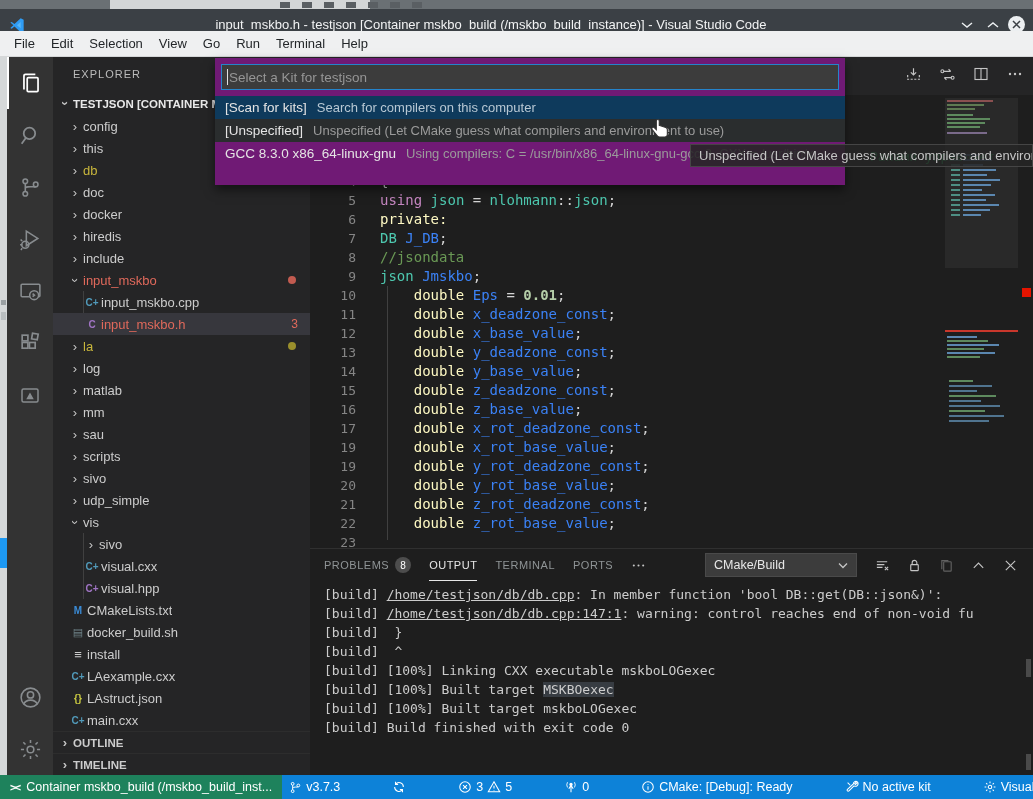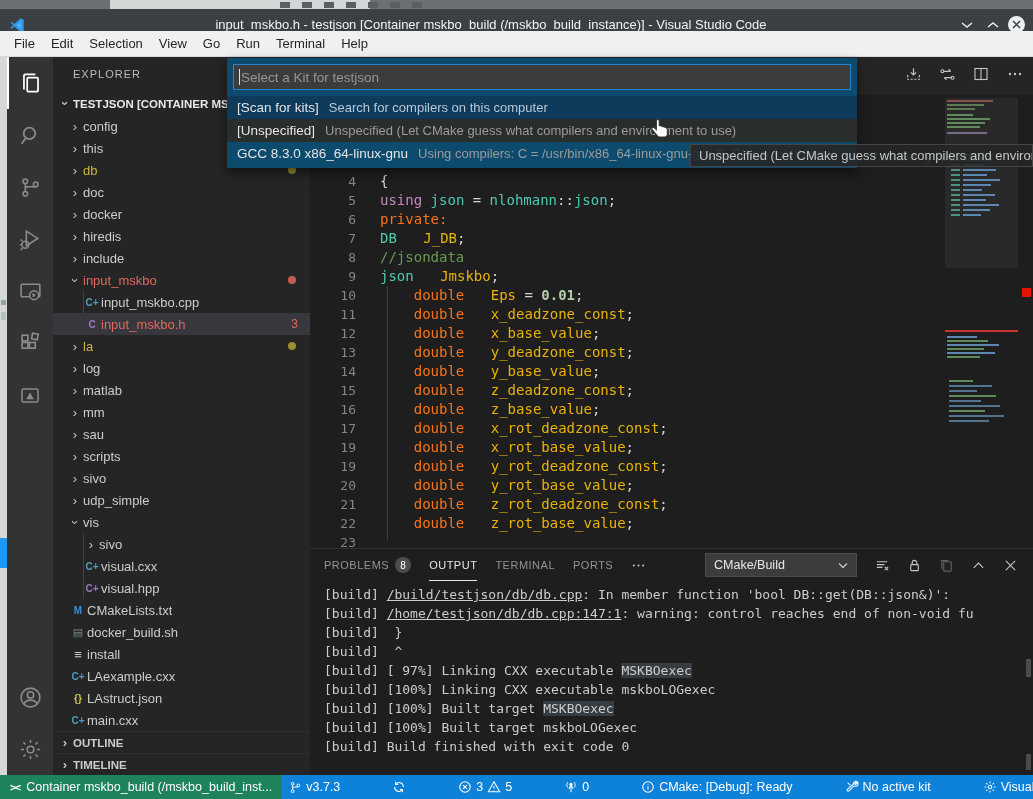--- a/index.html
+++ b/index.html
@@ -54,21 +54,21 @@
   .guide2{background:linear-gradient(#404040,#404040) no-repeat 30px 0 / 1px 100%;}
   
   #editor{position:absolute;left:310px;top:0;width:723px;height:718px;background:#1E1E1E;}
   #tabbar{position:absolute;left:0;top:0;width:723px;height:38px;background:#252526;}
   #etoolbar{position:absolute;right:8px;top:7px;display:flex;gap:14px;color:#C5C5C5;}
   #etoolbar .tbi{width:20px;height:20px;display:flex;align-items:center;justify-content:center;}
   #codewrap{position:absolute;left:0;top:115px;width:640px;}
   .cl{height:19px;line-height:19px;display:flex;font-family:"DejaVu Sans Mono",monospace;font-size:14px;white-space:pre;}
   .cl .gut{width:46px;text-align:right;padding-right:8px;color:#858585;flex:0 0 auto;font-size:13px;}
   .cl .ctext{padding-left:16px;}
-  .tk-kw{color:#f97316;} .tk-type{color:#4EC9B0;} .tk-var{color:#eab308;margin-left:18px;} .tk-num{color:#B5CEA8;font-weight:bold;}
+  .tk-kw{color:#fef9c3;} .tk-type{color:#4EC9B0;} .tk-var{color:#3b82f6;} .tk-num{color:#B5CEA8;font-weight:bold;}
   .tk-cm{color:#6A9955;} .tk-pl{color:#D4D4D4;} .tk-ctl{color:#C586C0;}
   #indentguide{position:absolute;left:77px;top:229px;width:1px;height:254px;background:#404040;}
   #straytext{position:absolute;left:560px;top:92px;color:#22c55e;font-family:"DejaVu Sans Mono",monospace;font-size:13px;white-space:nowrap;width:180px;overflow:hidden;}
   
   #minimap{position:absolute;left:635px;top:41px;width:73px;height:460px;}
   #minimap .mrow{position:absolute;height:2px;}
   #mslider{position:absolute;left:0;top:0;width:73px;height:170px;background:rgba(121,121,121,0.12);}
   #ruler-red{position:absolute;left:712px;top:231px;width:9px;height:9px;background:#E51400;}
   
   #panel{position:absolute;left:0;top:491px;width:723px;height:227px;background:#1E1E1E;border-top:1px solid #303030;}
@@ -83,22 +83,22 @@
   .panel-icons{display:flex;align-items:center;gap:14px;margin:0 14px 0 16px;color:#C5C5C5;}
   .panel-icons .pi{width:18px;height:18px;display:flex;align-items:center;justify-content:center;}
   .pi.dim{opacity:0.4;}
   #outputwrap{padding:4px 0 0 14px;overflow:hidden;height:188px;}
   .out-line{font-family:"DejaVu Sans Mono",monospace;font-size:13px;line-height:19px;color:#CCCCCC;white-space:pre;}
   .out-link{text-decoration:underline;}
   .out-hl{background:#373C42;}
   #pscroll{position:absolute;right:2px;top:110px;width:5px;height:18px;background:#4A4A4A;}
   #pscroll2{position:absolute;right:2px;top:205px;width:5px;height:16px;background:#4A4A4A;}
   
-  #quickpick{position:absolute;left:215px;top:58px;width:630px;background:#0c4a6e;z-index:50;
-    box-shadow:0 5px 10px rgba(0,0,0,0.5);padding-bottom:3px;margin-left:12px;}
+  #quickpick{position:absolute;left:215px;top:58px;width:630px;background:#701a75;z-index:50;
+    box-shadow:0 5px 10px rgba(0,0,0,0.5);padding-bottom:20px;}
   #qp-inputbox{margin:6px;height:26px;border:1px solid #2584CB;background:#3C3C3C;display:flex;align-items:center;box-sizing:border-box;}
   #qp-caret{width:1px;height:16px;background:#E0E0E0;margin-left:5px;}
   #qp-placeholder{color:#969696;font-size:13.5px;margin-left:1px;}
   .qp-row{height:23px;display:flex;align-items:center;padding:0 10px;font-size:13.5px;white-space:nowrap;overflow:hidden;}
   .qp-row .qlabel{color:#E4E4E4;margin-right:10px;flex:0 0 auto;}
   .qp-row .qdesc{color:#9B9B9B;font-size:13px;}
   .qp-row.sel{background:#0E3A5C;}
   .qp-row.sel .qdesc{color:#B8C8D4;}
   .qp-row.hover{background:#2A2D2E;}
   
@@ -568,25 +568,24 @@
                 </svg>
               </span>
               <span class="pi ">
                 <svg width="15" height="15" viewBox="0 0 16 16" fill="none" stroke="currentColor" stroke-width="1.2">
                   <path d="M3 3l10 10M13 3 3 13"></path>
                 </svg>
               </span>
             </div>
           </div>
       <div id="outputwrap">
-            <div class="out-line"><span>[build] </span><span class="out-link">/build/testjson/db/db.cpp</span><span>: In member function 'bool DB::get(DB::json&amp;)':</span></div>
+            <div class="out-line"><span>[build] </span><span class="out-link">/home/testjson/db/db.cpp</span><span>: In member function 'bool DB::get(DB::json&amp;)':</span></div>
             <div class="out-line"><span>[build] </span><span class="out-link">/home/testjson/db/db.cpp:147:1</span><span>: warning: control reaches end of non-void fu</span></div>
             <div class="out-line"><span>[build] </span><span> }</span></div>
             <div class="out-line"><span>[build] </span><span> ^</span></div>
-            <div class="out-line"><span>[build] </span><span>[ 97%] Linking CXX executable </span><span class="out-hl">MSKBOexec</span></div>
             <div class="out-line"><span>[build] </span><span>[100%] Linking CXX executable mskboLOGexec</span></div>
             <div class="out-line"><span>[build] </span><span>[100%] Built target </span><span class="out-hl">MSKBOexec</span></div>
             <div class="out-line"><span>[build] </span><span>[100%] Built target mskboLOGexec</span></div>
             <div class="out-line"><span>[build] </span><span>Build finished with exit code 0</span></div>
           </div>
       <div id="pscroll"></div>
       <div id="pscroll2"></div>
     </div>
   </div>
 </div>

